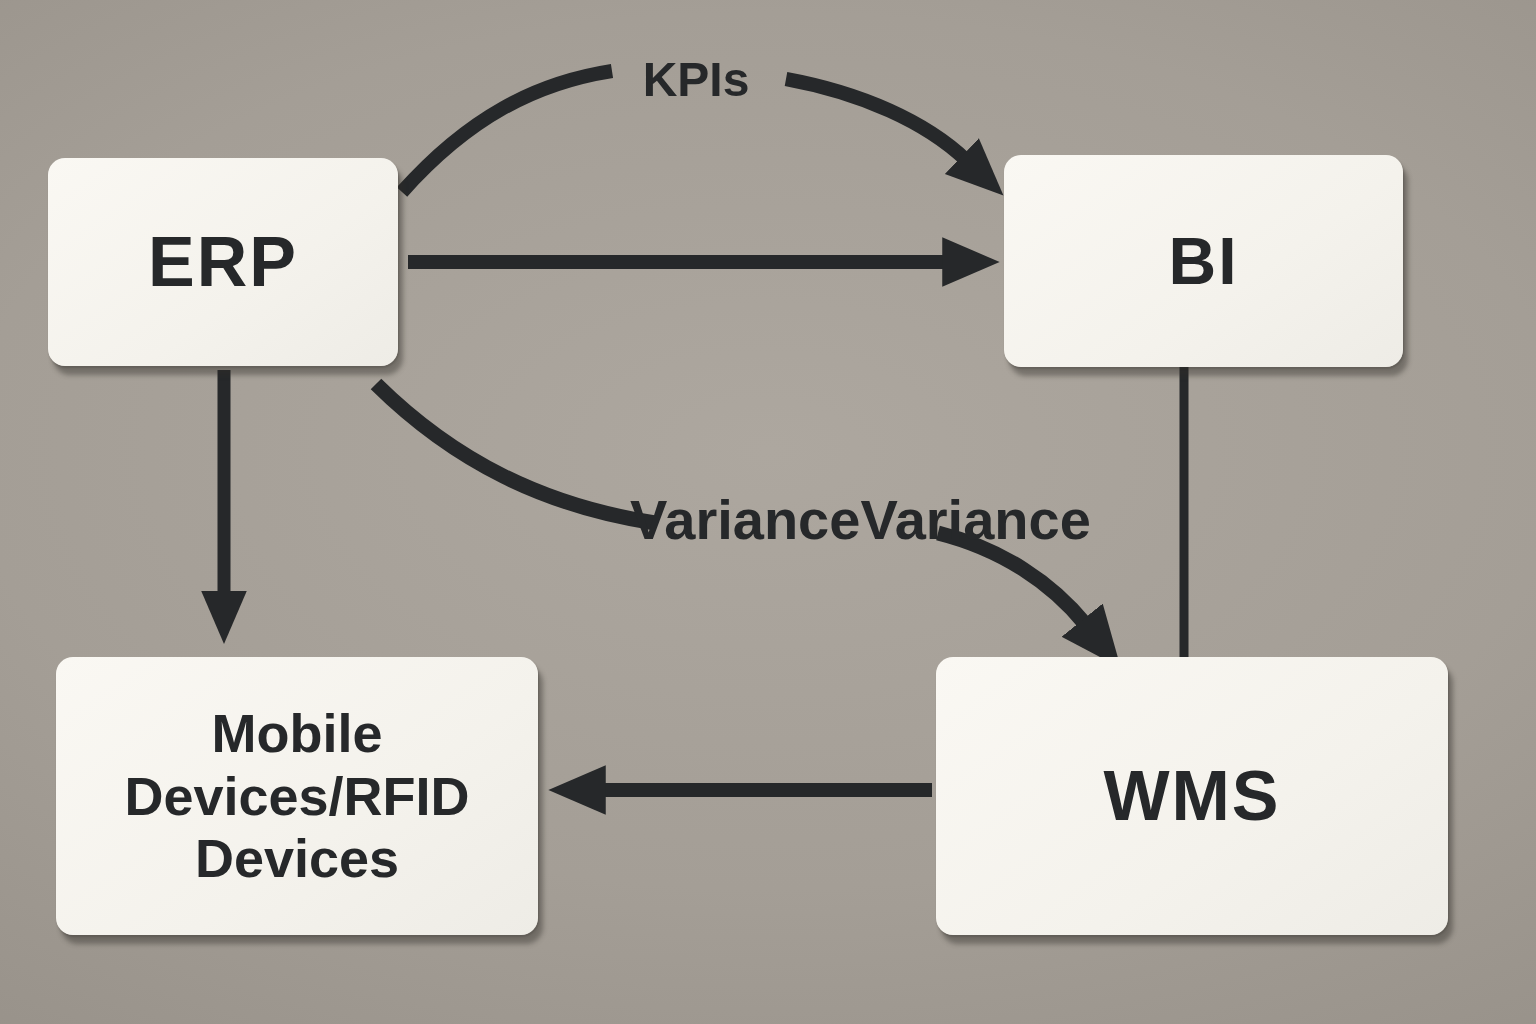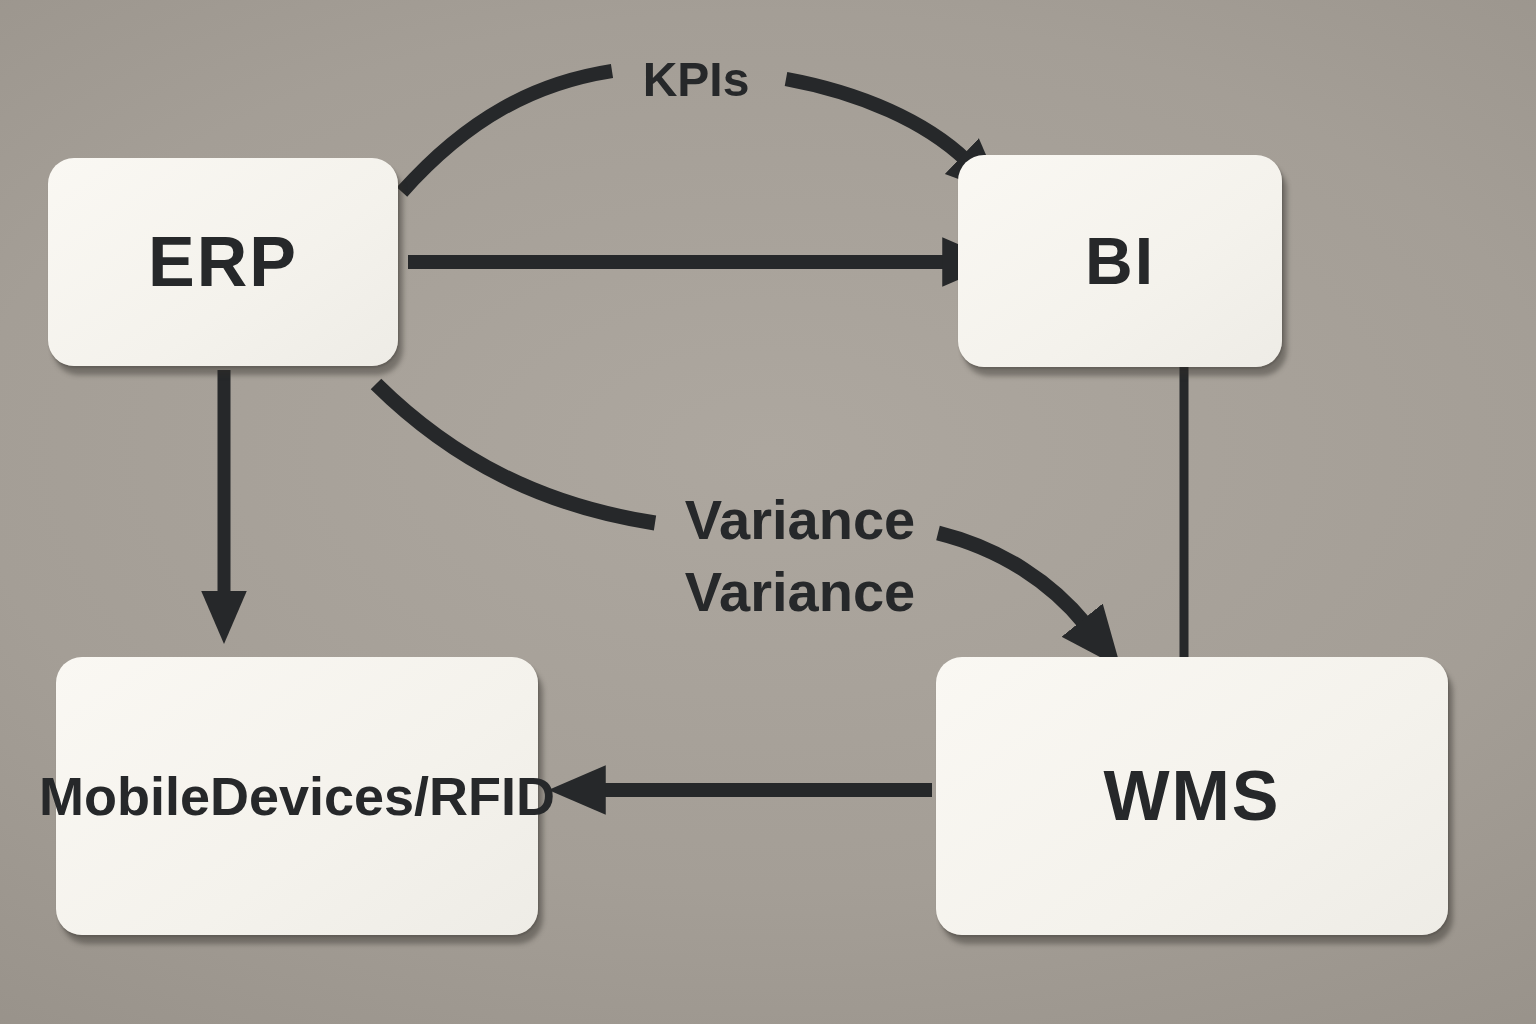--- a/index.html
+++ b/index.html
@@ -7,41 +7,41 @@
     position:relative;
     width:1536px;height:1024px;
     overflow:hidden;
     font-family:"Liberation Sans", sans-serif;
     background:radial-gradient(ellipse 115% 95% at 50% 44%, #ada79f 0%, #a49e96 45%, #98928a 75%, #87817a 100%);
   }
   svg.connectors{position:absolute;inset:0;width:100%;height:100%;}
   .node{
     position:absolute;
     background:linear-gradient(145deg,#faf8f3 0%,#f4f2ec 60%,#eeece6 100%);
-    border-radius:26px;
+    border-radius:17px;
     box-shadow:5px 9px 5px rgba(48,45,40,0.42), 1px 2px 2px rgba(48,45,40,0.25);
     display:flex;align-items:center;justify-content:center;
     color:#26282a;
     font-weight:700;
     text-align:center;
   }
   .node-erp   {left:48px;  top:158px; width:350px; height:208px; font-size:70px; letter-spacing:2px;}
-  .node-bi    {left:958px;top:155px; width:324px; height:212px; font-size:66px; letter-spacing:2px;}
+  .node-bi    {left:1004px;top:155px; width:399px; height:212px; font-size:66px; letter-spacing:2px;}
   .node-mobile{left:56px;  top:657px; width:482px; height:278px; font-size:54px; line-height:1.16;}
   .node-wms   {left:936px; top:657px; width:512px; height:278px; font-size:70px; letter-spacing:2px;}
-  .node-mobile .stack{display:flex;flex-direction:row;}
+  .node-mobile .stack{display:flex;flex-direction:column;}
   .edge-label{
     position:absolute;
     color:#26282a;
     font-weight:700;
     text-align:center;
   }
   .label-kpis{left:596px;top:52px;width:200px;font-size:48px;}
   .label-variance{left:630px;top:484px;width:340px;font-size:56px;line-height:1.28;}
-  .label-variance .stack{display:flex;flex-direction:column;}
+  .label-variance .stack{display:flex;}
 </style>
 </head>
 <body>
 
 <div class="stage">
 
   <svg class="connectors" viewBox="0 0 1536 1024" aria-hidden="true">
     <defs>
       <marker id="head" viewBox="0 0 10 10" refX="1" refY="5" markerWidth="4.1" markerHeight="4.1" orient="auto-start-reverse">
         <path d="M0 0.7 L10 5 L0 9.3 z" fill="#26282a"></path>
@@ -70,20 +70,21 @@
   </div>
 
   <div class="node node-bi">
     <span>BI</span>
   </div>
 
   <div class="node node-mobile">
     <span class="stack">
       <span>Mobile</span>
       <span>Devices/RFID</span>
+      <span>Devices</span>
     </span>
   </div>
 
   <div class="node node-wms">
     <span>WMS</span>
   </div>
 
   <div class="edge-label label-kpis">
     <span>KPIs</span>
   </div>

